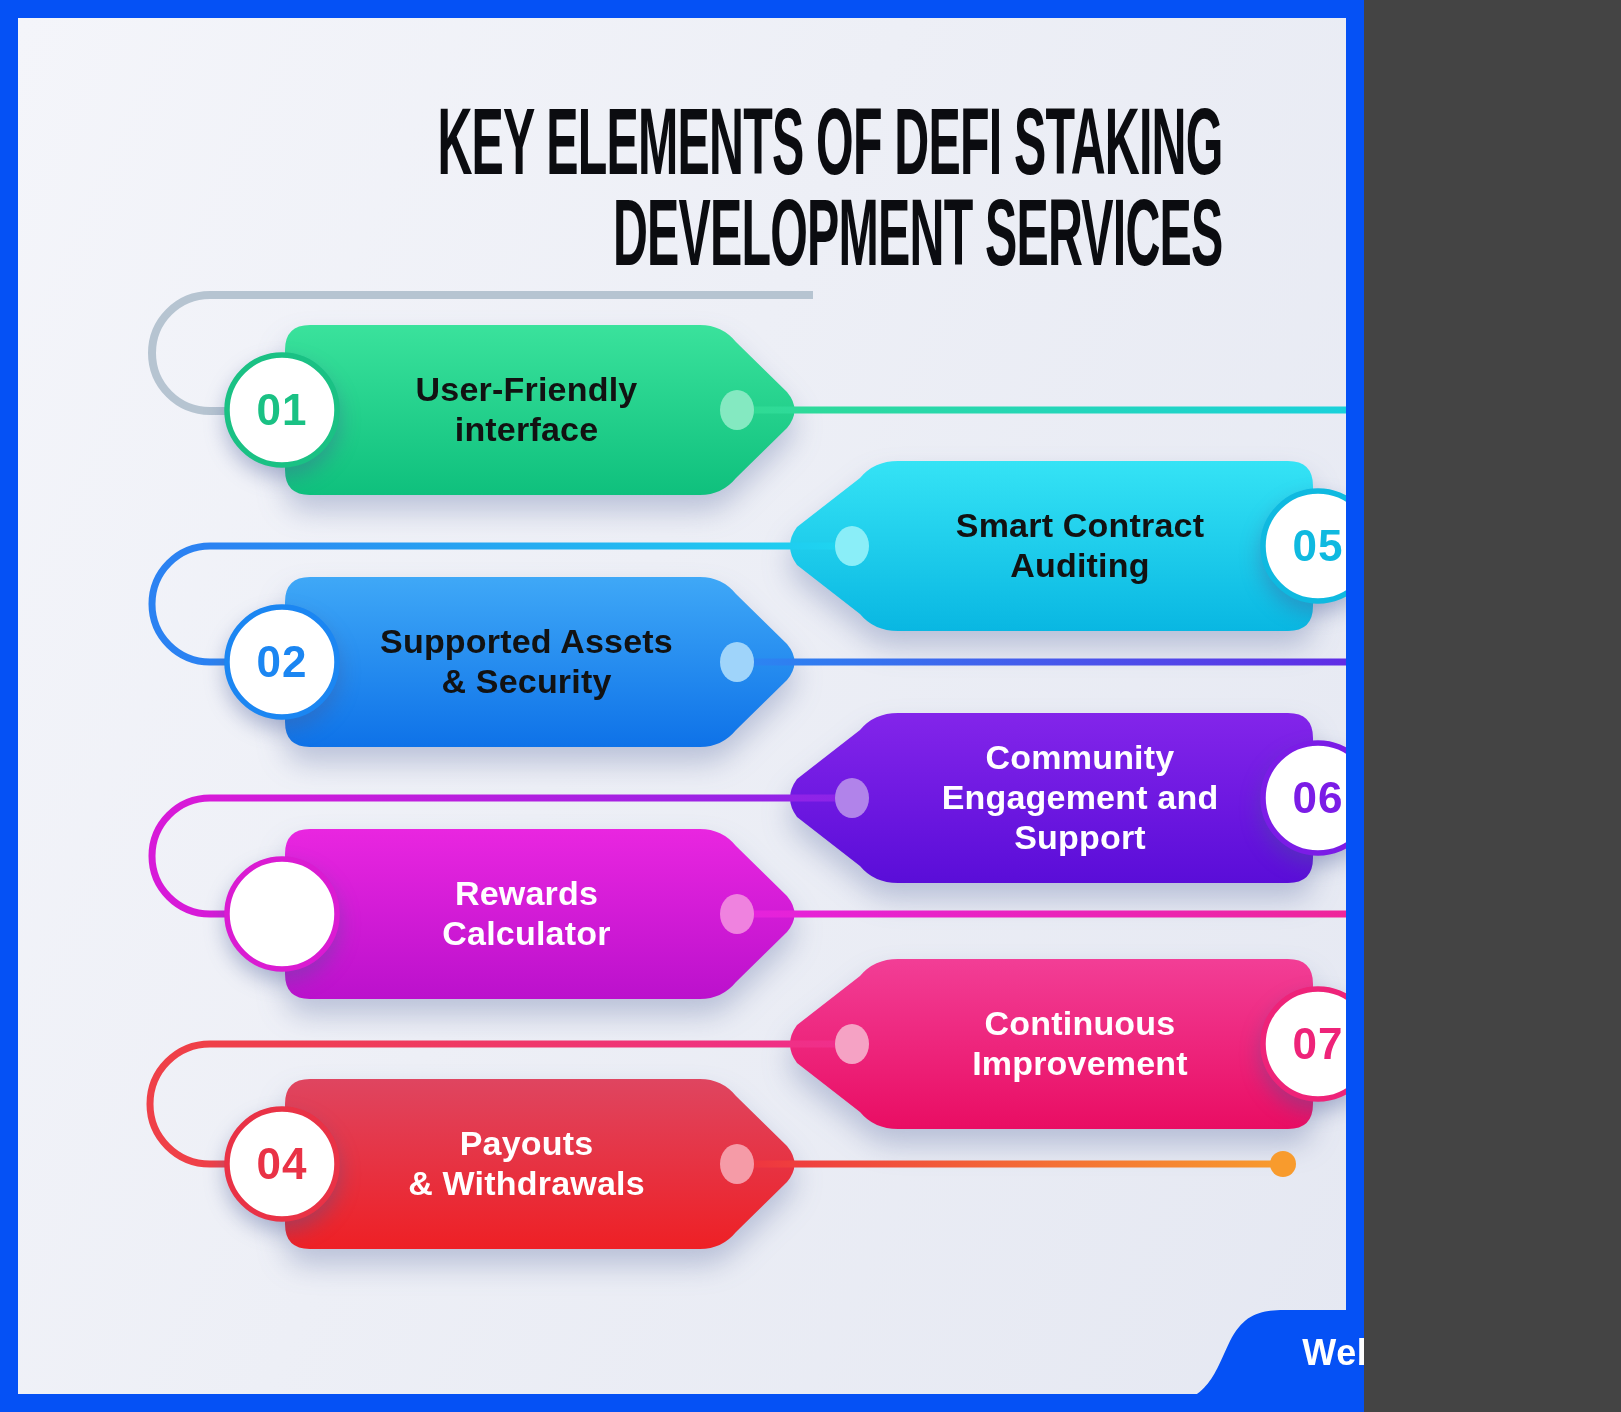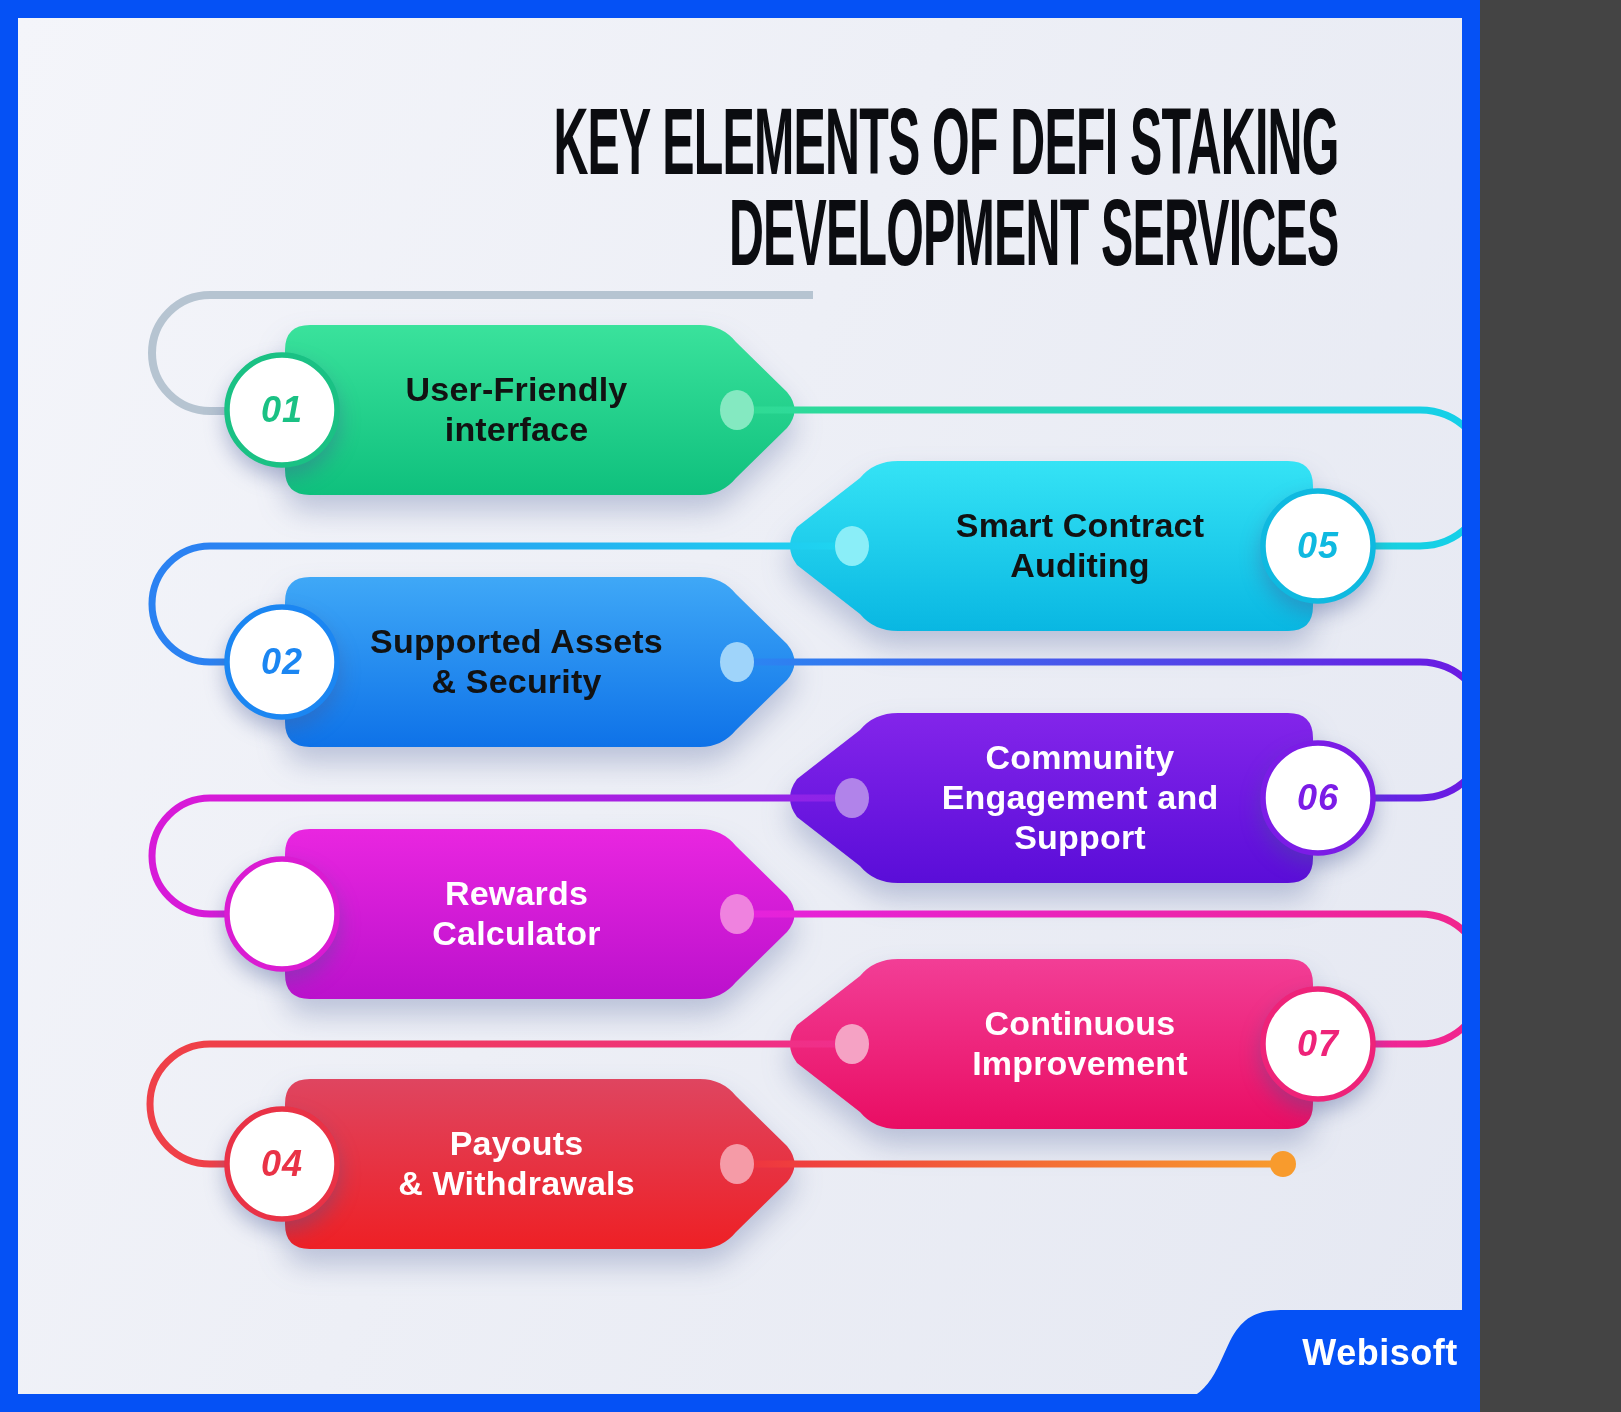--- a/index.html
+++ b/index.html
@@ -1,18 +1,18 @@
 <!DOCTYPE html>
 <html><head>
 <meta charset="utf-8">
 <style>
   html,body{margin:0;padding:0;background:#444;}
   *{box-sizing:border-box;}
   .stage{
-    position:relative;width:1480px;height:1412px;overflow:hidden;
+    position:relative;width:1364px;height:1412px;overflow:hidden;
     background:#0551f5;
     font-family:"Liberation Sans",sans-serif;
   }
   .canvas{
     position:absolute;left:18px;top:18px;right:18px;bottom:18px;
     background:linear-gradient(115deg,#f4f5fa 0%,#edeff6 45%,#e5e8f2 100%);
   }
   svg.art{position:absolute;left:0;top:0;width:1621px;height:1412px;}
   .tagshape{filter:drop-shadow(0 16px 14px rgba(70,90,150,0.30));}
   .numcirc{filter:drop-shadow(0 10px 10px rgba(70,90,150,0.38));}
@@ -23,29 +23,29 @@
     font-size:62px;line-height:0.96;letter-spacing:-1px;
     transform:scale(0.78,1.52);transform-origin:top right;
     white-space:nowrap;
   }
   .label{
     position:absolute;height:170px;
     display:flex;align-items:center;justify-content:center;
     text-align:center;font-weight:bold;font-size:34px;line-height:1.17;
     white-space:pre-line;letter-spacing:0.2px;
   }
-  .label.l-left{left:319px;width:395px;}
+  .label.l-left{left:329px;width:395px;}
   .label.l-right{left:880px;width:400px;}
   .pos0{top:325px;} .pos1{top:461px;} .pos2{top:577px;} .pos3{top:713px;}
   .pos4{top:829px;} .pos5{top:959px;} .pos6{top:1079px;}
 
   .num{
     position:absolute;width:114px;height:114px;
     display:flex;align-items:center;justify-content:center;
-    font-size:36px;font-weight:bold;letter-spacing:1px;font-style:italic;
+    font-size:44px;font-weight:bold;letter-spacing:1px;
   }
   .num.n-left{left:225px;}
   .num.n-right{left:1261px;}
   .ntop0{top:353px;} .ntop1{top:489px;} .ntop2{top:605px;} .ntop3{top:741px;}
   .ntop4{top:857px;} .ntop5{top:987px;} .ntop6{top:1107px;}
 
   .frame-border{
     position:absolute;left:0;top:0;right:0;bottom:0;
     border:18px solid #0551f5;pointer-events:none;
   }

